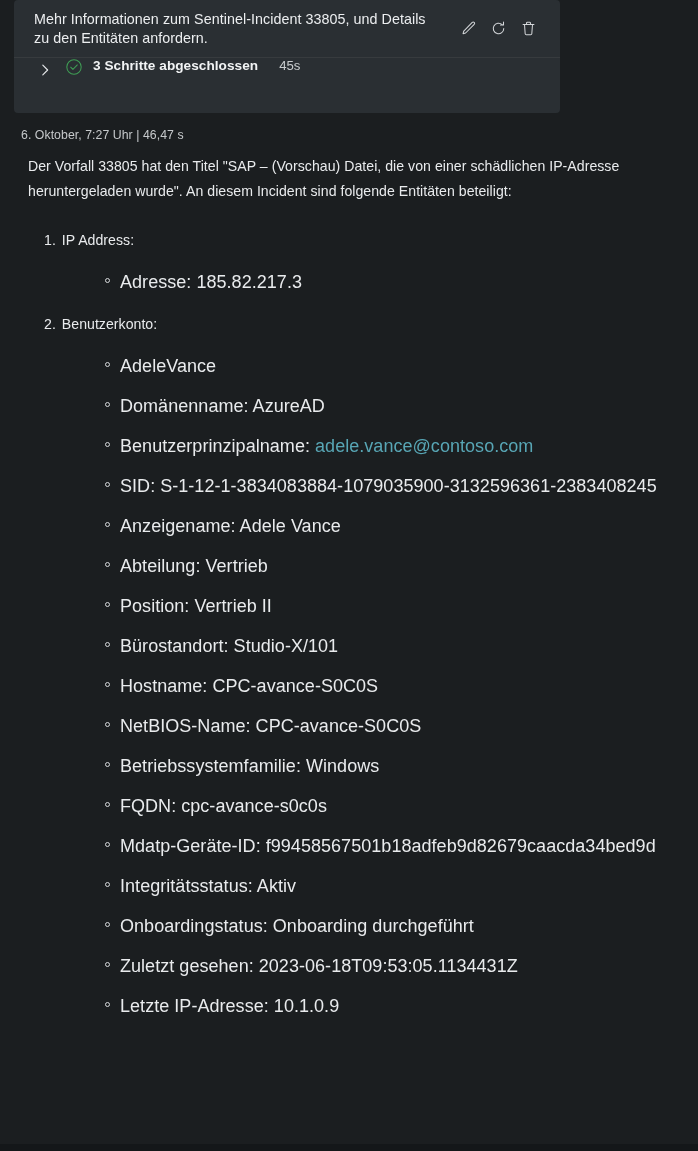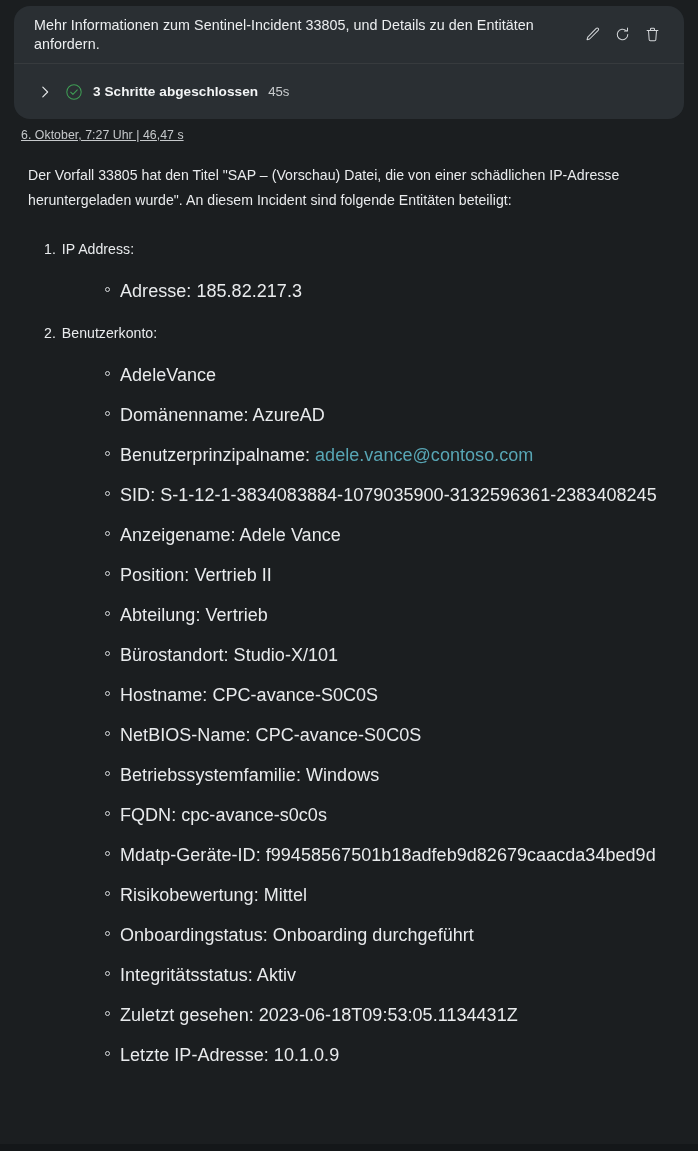--- a/index.html
+++ b/index.html
@@ -23,24 +23,24 @@
     height: 1151px;
     background: #1b1e20;
     box-sizing: border-box;
     padding: 0;
   }
 
   
   .prompt-card {
     position: absolute;
     left: 14px;
-    top: 6px;
-    width: 670px;
+    top: 0;
+    width: 546px;
     background: #2a2f33;
-    border-radius: 16px;
+    border-radius: 4px;
     box-sizing: border-box;
     overflow: hidden;
   }
   .prompt-row {
     display: flex;
     align-items: center;
     min-height: 57px;
     padding: 0 17px 0 20px;
     box-sizing: border-box;
   }
@@ -65,21 +65,21 @@
   .icon-btn svg { display: block; }
 
   .divider {
     height: 1px;
     background: #373b3e;
     width: 100%;
   }
 
   .steps-row {
     display: flex;
-    align-items: center;
+    align-items: flex-start;
     min-height: 55px;
     padding: 0 20px 0 19px;
     box-sizing: border-box;
   }
   .chevron {
     width: 24px;
     height: 24px;
     display: flex;
     align-items: center;
     justify-content: center;
@@ -98,39 +98,38 @@
   }
   .steps-label {
     font-size: 13.6px;
     font-weight: bold;
     color: #f2f4f5;
     letter-spacing: 0.05px;
   }
   .steps-time {
     font-size: 13.2px;
     color: #c9ccce;
-    margin-left: 10px;
+    margin-left: 21px;
   }
 
   
   .answer {
     position: absolute;
     left: 0;
     top: 128px;
     width: 698px;
     box-sizing: border-box;
     padding: 0 22px 0 20px;
   }
   .timestamp {
     font-size: 12.3px;
     color: #c6c9cb;
     padding-left: 1px;
-    margin-bottom: 21px;
+    margin-bottom: 12px;
     letter-spacing: 0.05px;
-    text-decoration: underline;
   }
   .para {
     font-size: 14.1px;
     line-height: 25px;
     color: #e9ebed;
     letter-spacing: 0.04px;
     margin: 0 0 14px 8px;
     padding-right: 42px;
   }
 
@@ -262,35 +261,34 @@
           </ul>
         </li>
         <li class="group">
           <div class="group-title"><span class="num">2.</span><span>Benutzerkonto:</span></div>
           <ul class="sub">
             <li><span>AdeleVance</span></li>
             <li><span>Domänenname: AzureAD</span></li>
             <li><span>Benutzerprinzipalname: </span><span class="link" style="color: rgb(88, 166, 181);">adele.vance@contoso.com</span></li>
             <li><span>SID: S-1-12-1-3834083884-1079035900-3132596361-2383408245</span></li>
             <li><span>Anzeigename: Adele Vance</span></li>
+            <li><span>Abteilung: Vertrieb</span></li>
             <li><span>Position: Vertrieb II</span></li>
-            <li><span>Abteilung: Vertrieb</span></li>
             <li><span>Bürostandort: Studio-X/101</span></li>
           </ul>
         </li>
         <li class="group">
           <ul class="sub">
             <li><span>Hostname: CPC-avance-S0C0S</span></li>
             <li><span>NetBIOS-Name: CPC-avance-S0C0S</span></li>
             <li><span>Betriebssystemfamilie: Windows</span></li>
             <li><span>FQDN: cpc-avance-s0c0s</span></li>
             <li><span>Mdatp-Geräte-ID: f99458567501b18adfeb9d82679caacda34bed9d</span></li>
-            <li><span>Risikobewertung: Mittel</span></li>
+            <li><span>Integritätsstatus: Aktiv</span></li>
             <li><span>Onboardingstatus: Onboarding durchgeführt</span></li>
-            <li><span>Integritätsstatus: Aktiv</span></li>
             <li><span>Zuletzt gesehen: 2023-06-18T09:53:05.1134431Z</span></li>
             <li><span>Letzte IP-Adresse: 10.1.0.9</span></li>
           </ul>
         </li>
       </ol>
 
   </div>
 
   <div class="bottom-band"></div>
 </div>

